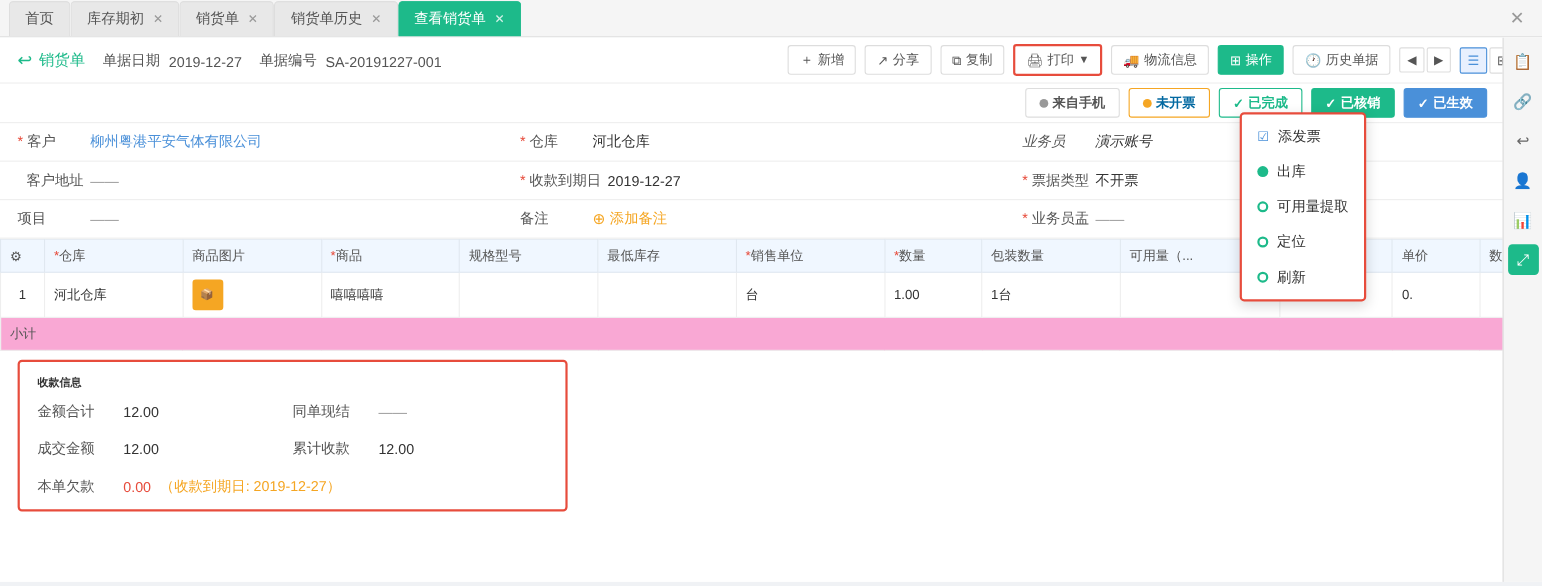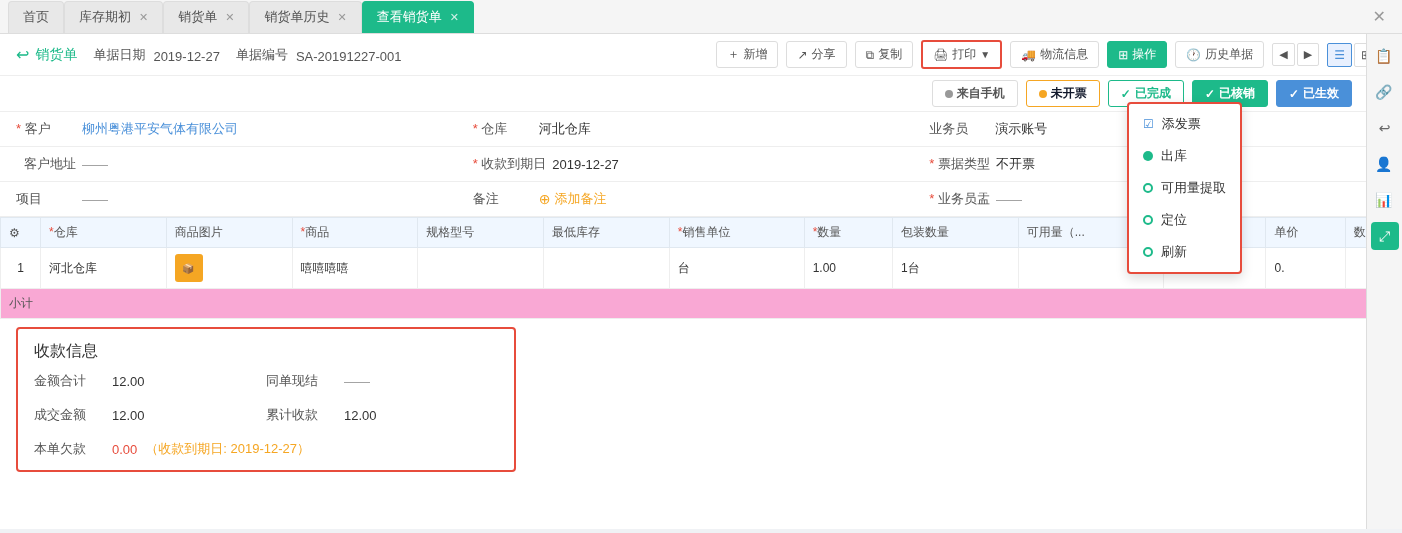--- a/index.html
+++ b/index.html
@@ -35,21 +35,21 @@
       display: flex; align-items: center; gap: 4px; padding: 4px 10px; border: 1px solid #ddd;
       border-radius: 3px; cursor: pointer; font-size: 12px; color: #555; background: #fff;
     }
     .action-btn.highlighted { background: #fff; border: 2px solid #e74c3c; color: #555; font-weight: 500; }
     .action-btn.teal { background: #1dba8a; color: #fff; border-color: #1dba8a; }
 
     
     .status-bar { display: flex; align-items: center; justify-content: flex-end; padding: 6px 16px; border-bottom: 1px solid #eee; gap: 8px; }
     .status-btn { display: flex; align-items: center; gap: 4px; padding: 4px 12px; border-radius: 3px; font-size: 12px; cursor: pointer; border: 1px solid #ddd; background: #fff; color: #555; }
     .status-btn.active { border-color: #1dba8a; color: #1dba8a; }
-    .status-btn.yellow { border-color: #f5a623; color: #0f172a; }
+    .status-btn.yellow { border-color: #f5a623; color: #0369a1; }
     .status-btn.green-solid { background: #1dba8a; color: #fff; border-color: #1dba8a; }
     .status-btn.blue-solid { background: #4a90d9; color: #fff; border-color: #4a90d9; }
     .dot { width: 8px; height: 8px; border-radius: 50%; display: inline-block; }
     .dot.gray { background: #999; }
     .dot.yellow { background: #f5a623; }
     .field-row { display: flex; align-items: center; gap: 6px; }
     .field-label { color: #555; font-size: 13px; white-space: nowrap; min-width: 60px; }
     .field-label.required::before { content: '* '; color: #e74c3c; }
     .field-value { color: #333; font-size: 13px; }
     .field-value.link { color: #4a90d9; cursor: pointer; }
@@ -64,21 +64,21 @@
     .data-table tr.subtotal td { background: #f9a8d4; color: #555; }
     .col-gear { width: 40px; text-align: center; }
     .required-star { color: #e74c3c; }
     .product-img { width: 28px; height: 28px; background: #f5a623; border-radius: 3px; display: flex; align-items: center; justify-content: center; color: #fff; font-size: 10px; }
 
     
     .payment-box {
       margin: 8px 16px; padding: 12px 16px; border: 2px solid #e74c3c; border-radius: 4px;
       background: #fff; width: 500px;
     }
-    .payment-title { font-weight: 400; font-size: 16px; margin-bottom: 10px; }
+    .payment-title { font-weight: 700; font-size: 10px; margin-bottom: 10px; }
     .payment-grid { display: grid; grid-template-columns: 1fr 1fr; gap: 16px 0; }
     .payment-row { display: flex; gap: 8px; align-items: center; font-size: 13px; }
     .payment-label { color: #555; min-width: 70px; }
     .payment-value { color: #333; }
     .payment-value.orange { color: #e74c3c; }
     .payment-value.gray { color: #999; }
 
     
     .dropdown-menu {
       position: absolute; top: 68px; right: 160px; background: #fff; border: 2px solid #e74c3c;
@@ -218,21 +218,21 @@
 
     <div style="display:flex; padding: 8px 16px; border-bottom: 1px solid #eee; gap: 0; align-items:center;">
       <div class="field-row" style="flex:1;">
         <span class="field-label required">客户</span>
         <span class="field-value link">柳州粤港平安气体有限公司</span>
       </div>
       <div class="field-row" style="flex:1;">
         <span class="field-label required">仓库</span>
         <span class="field-value">河北仓库</span>
       </div>
-      <div class="field-row" style="flex:1;">
+      <div class="field-row" style="flex:1;font-style:italic;">
         <span class="field-label">业务员</span>
         <span class="field-value">演示账号</span>
       </div>
     </div>
 
     <div style="display:flex; padding: 8px 16px; border-bottom: 1px solid #eee; gap: 0; align-items:center;text-align:right;">
       <div class="field-row" style="flex:1;">
         <span class="field-label">客户地址</span>
         <span class="field-value dash">——</span>
       </div>

